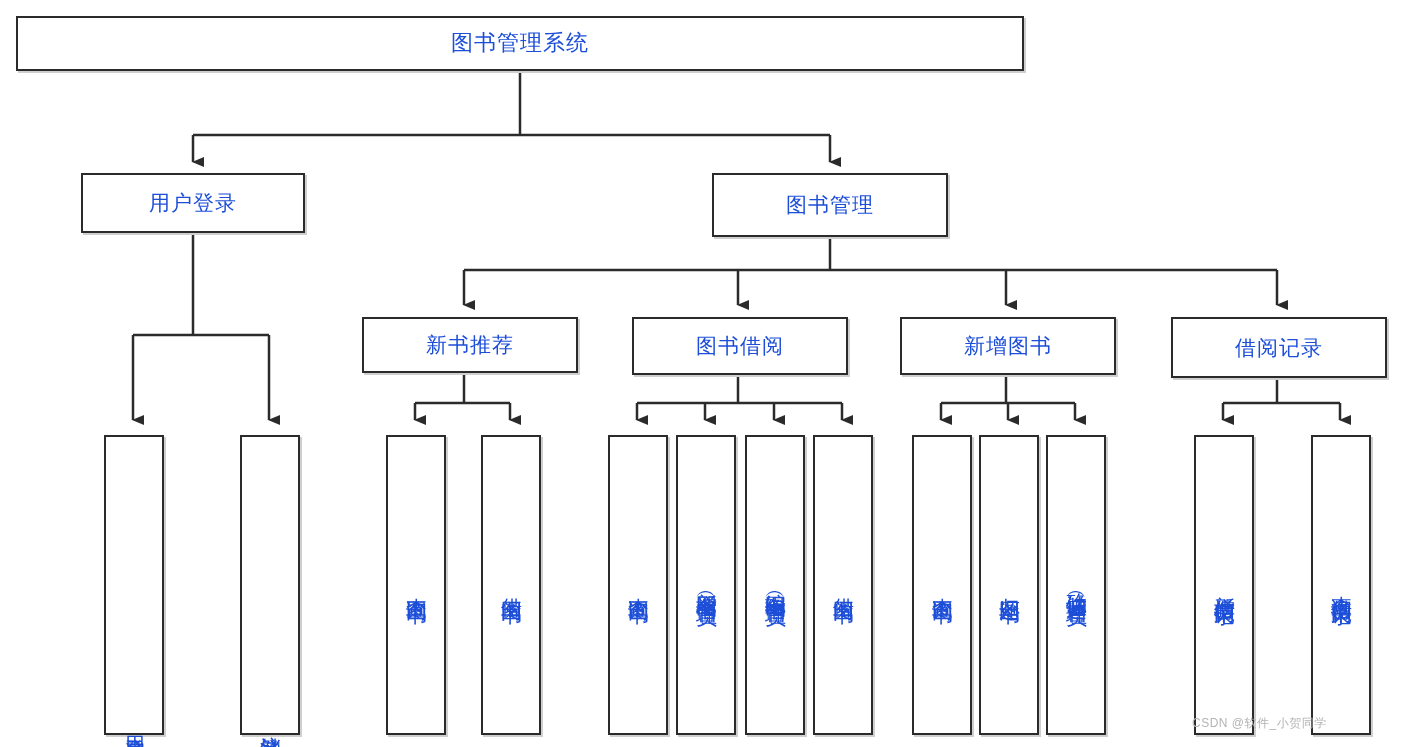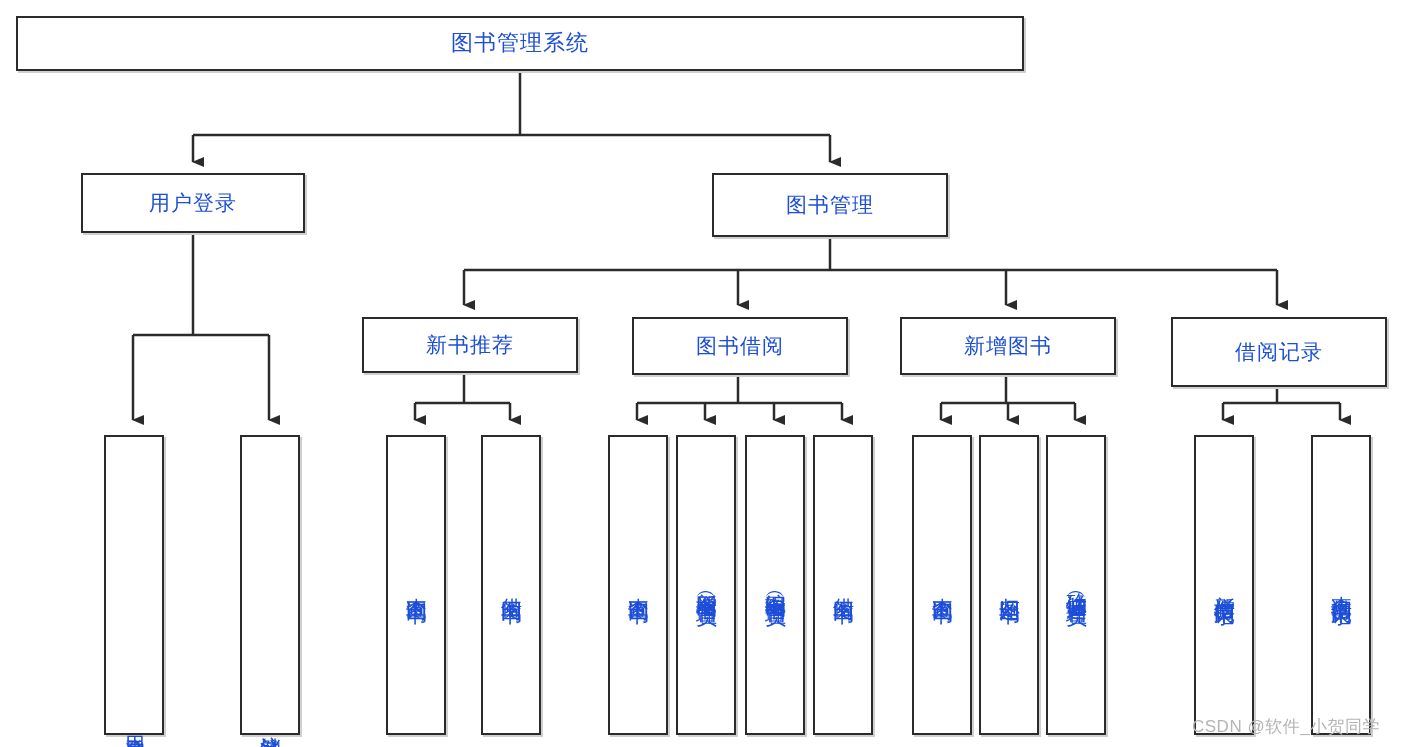--- a/index.html
+++ b/index.html
@@ -57,21 +57,21 @@
     line-height: 1.18;
     letter-spacing: 2px;
     white-space: nowrap;
     display: block;
   }
   .node.vert.bottomed {
     align-items: flex-end;
   }
   .watermark {
     position: absolute;
-    font-size: 17px;
+    font-size: 12px;
     color: #b4b4b4;
     letter-spacing: 0.5px;
     white-space: nowrap;
     user-select: none;
   }
 </style>
 </head>
 <body>
 
 <div id="canvas">
@@ -139,21 +139,21 @@
 
   <div class="node horiz" style="left:362px; top:317px; width:216px; height:56px;">
     <span>新书推荐</span>
   </div>
   <div class="node horiz" style="left:632px; top:317px; width:216px; height:58px;">
     <span>图书借阅</span>
   </div>
   <div class="node horiz" style="left:900px; top:317px; width:216px; height:58px;">
     <span>新增图书</span>
   </div>
-  <div class="node horiz" style="left:1171px; top:317px; width:216px; height:70px;">
+  <div class="node horiz" style="left:1171px; top:317px; width:216px; height:61px;">
     <span>借阅记录</span>
   </div>
 
   <div class="node vert bottomed" style="left:104px; top:435px; width:60px; height:300px;">
     <span class="vlabel">用户登录</span>
   </div>
   <div class="node vert bottomed" style="left:240px; top:435px; width:60px; height:300px;">
     <span class="vlabel">注销登录</span>
   </div>
 

